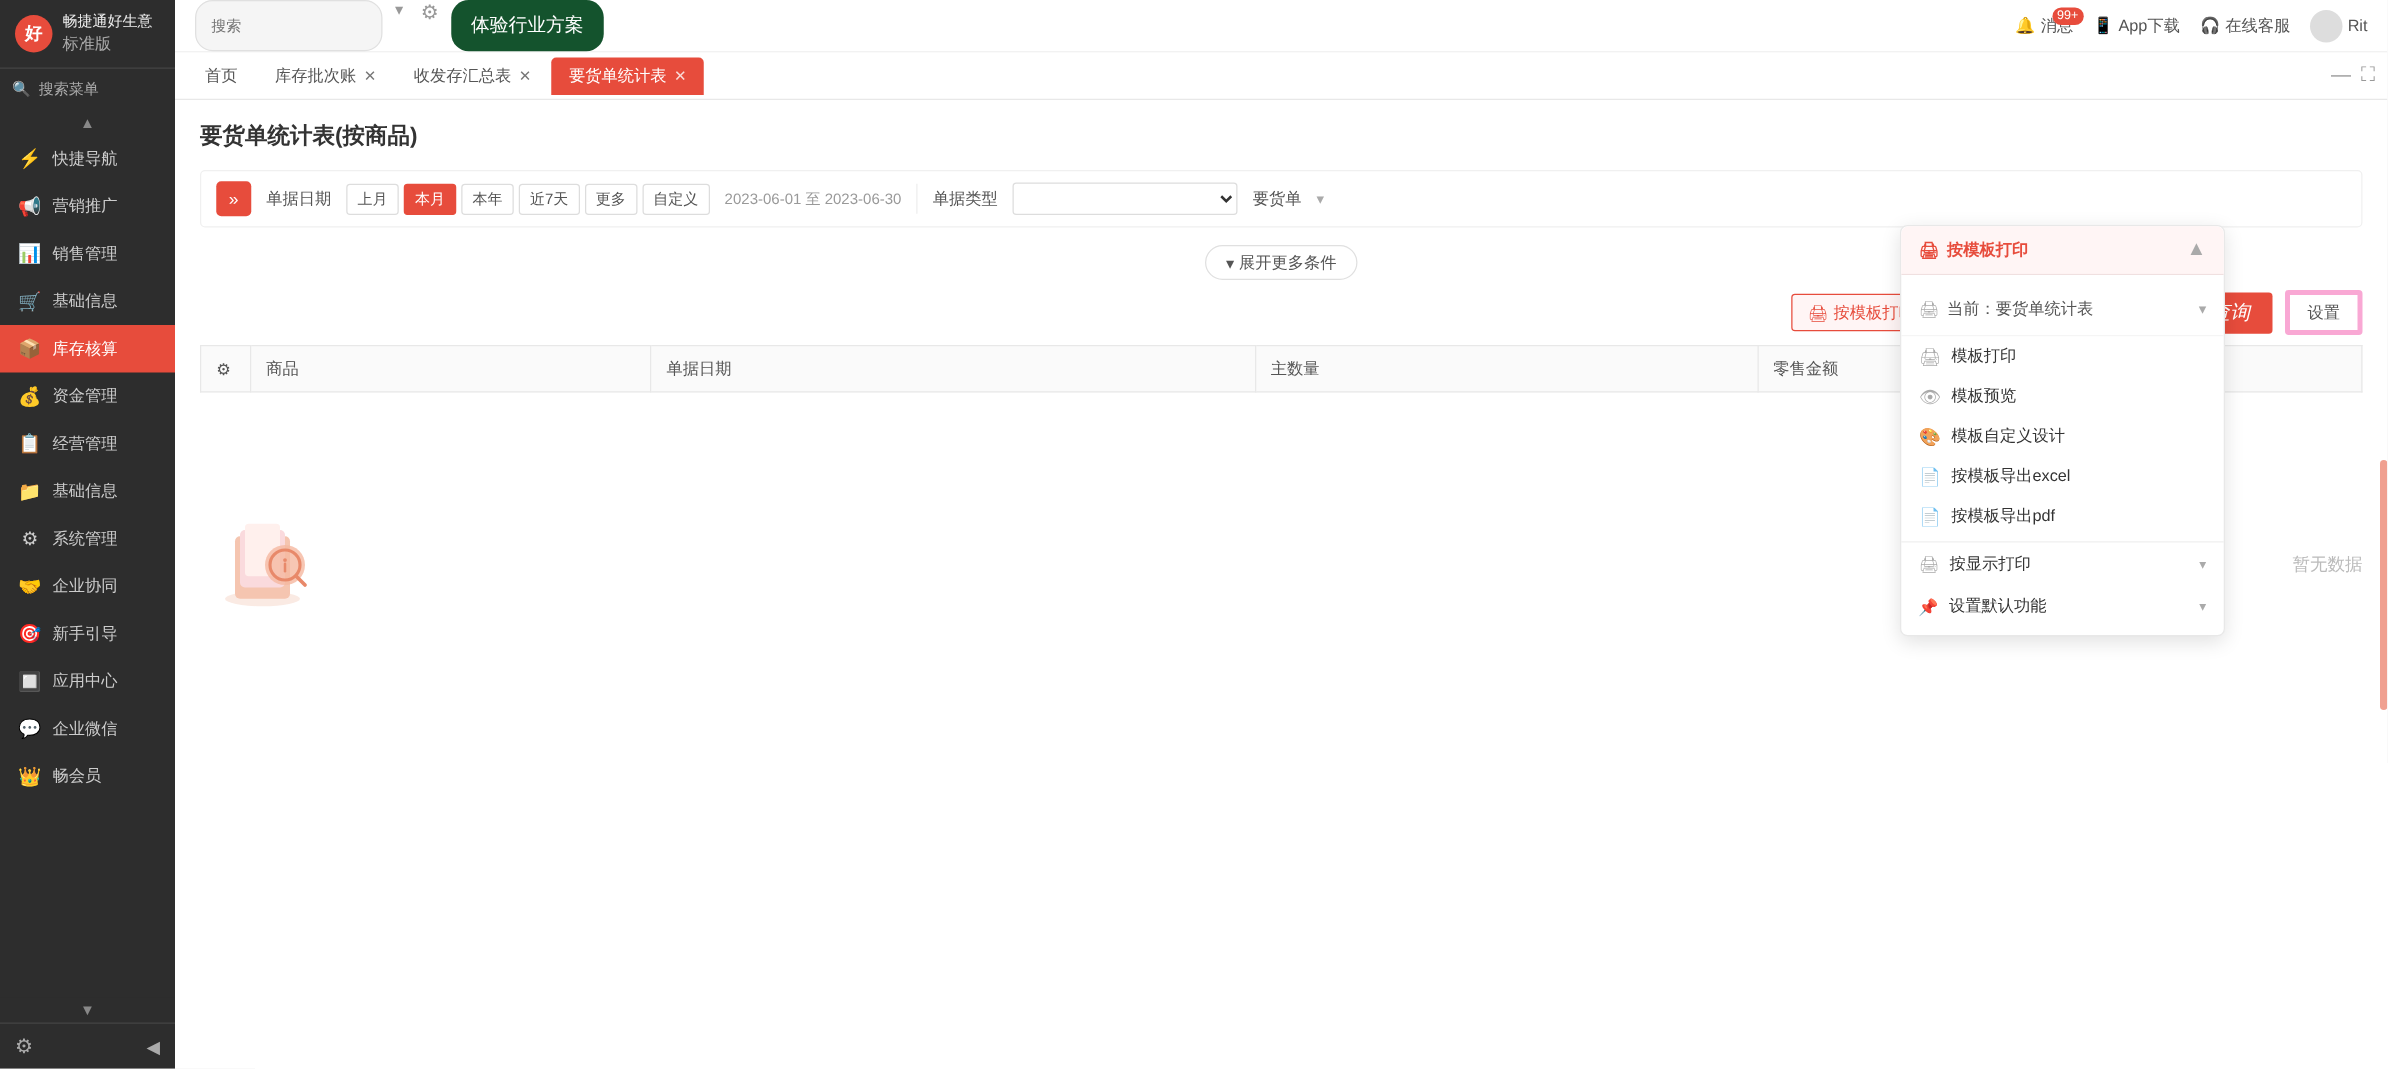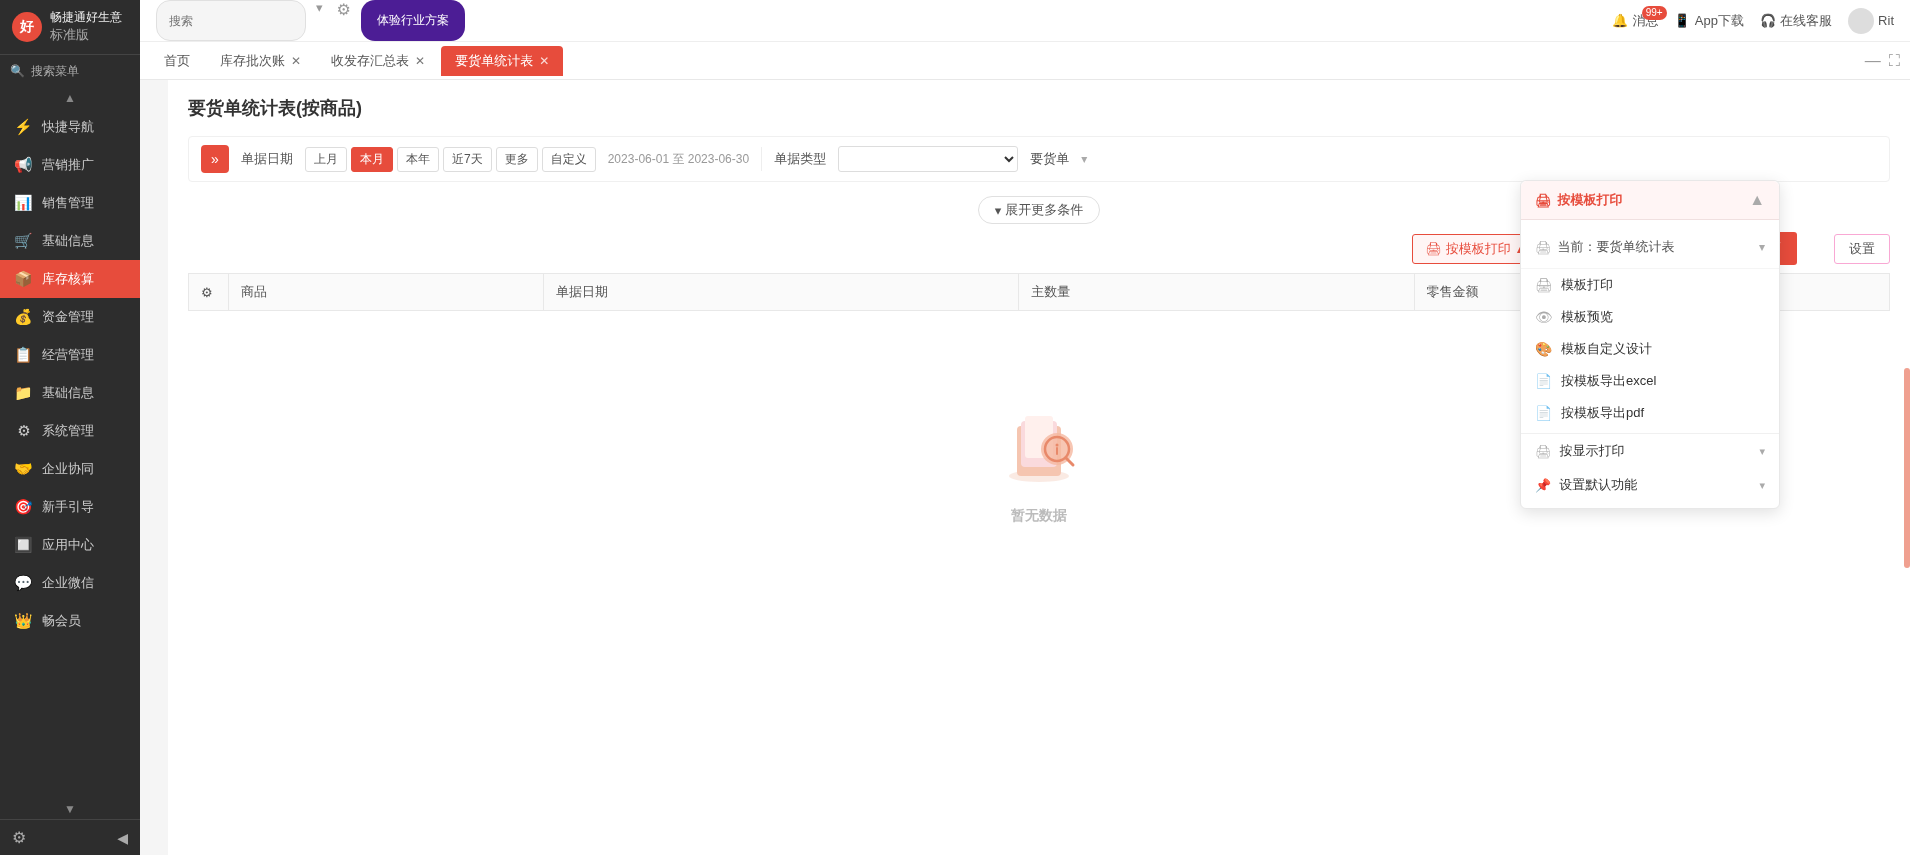--- a/index.html
+++ b/index.html
@@ -80,26 +80,26 @@
       border: 1px solid #e0e0e0;
       border-radius: 14px;
       padding: 4px 12px;
       font-size: 12px;
       color: #bbb;
       width: 150px;
     }
     .topbar-chevron { color: #999; cursor: pointer; margin-right: 4px; }
     .topbar-gear { color: #999; cursor: pointer; font-size: 16px; }
     .topbar-trial-btn {
-      background: #4c1d95;
+      background: #14532d;
       color: #fff;
       border: none;
       border-radius: 14px;
       padding: 5px 16px;
-      font-size: 12px;
+      font-size: 15px;
       cursor: pointer;
     }
     .topbar-spacer { flex: 1; }
     .topbar-right { display: flex; align-items: center; gap: 16px; color: #555; font-size: 13px; }
     .topbar-badge {
       position: relative; cursor: pointer;
     }
     .badge-count {
       position: absolute; top: -6px; right: -8px;
       background: #e74c3c; color: #fff; font-size: 10px;
@@ -131,21 +131,20 @@
       color: #fff;
     }
     .tab .close-icon { font-size: 12px; color: inherit; opacity: 0.8; }
     .tab-spacer { flex: 1; }
     .tab-controls { display: flex; align-items: center; gap: 8px; color: #999; font-size: 16px; }
 
     
     .content {
       flex: 1; overflow: hidden; position: relative;
       background: #f5f5f5;
-      padding-left: 28px;
     }
 
     .page-panel {
       background: #fff;
       margin: 0;
       padding: 16px 20px;
       height: 100%;
       overflow-y: auto;
     }
 
@@ -221,45 +220,45 @@
     }
     .toolbar-btn-print {
       background: #fff5f5; border-color: #e74c3c; color: #e74c3c;
     }
     .query-btn {
       background: #e74c3c; color: #fff;
       border: none; border-radius: 3px;
       padding: 6px 18px; font-size: 16px; cursor: pointer; font-style: italic;
     }
     .settings-btn {
-      background: #fff; border: 1px solid #f9a8d4;
+      background: #fff; border: 4px solid #f9a8d4;
       border-radius: 3px; padding: 5px 14px;
-      font-size: 13px; color: #555; cursor: pointer; margin-left: 27px;
+      font-size: 13px; color: #555; cursor: pointer;
     }
 
     
     .data-table {
       width: 100%; border-collapse: collapse;
       font-size: 13px;
     }
     .data-table th {
       background: #fafafa;
       border: 1px solid #e8e8e8;
       padding: 9px 12px;
       color: #555;
       text-align: left;
       font-weight: normal;
     }
     .th-settings { width: 40px; text-align: center; }
 
     
     .empty-state {
-      display: flex; flex-direction: column;
-      align-items: center; justify-content: flex-end;
-      padding: 80px 0; color: #bbb; font-weight: bold;
+      display: flex; 
+      align-items: center; justify-content: space-between;
+      padding: 80px 0; color: #bbb;
     }
     .empty-icon {
       width: 100px; height: 100px;
       margin-bottom: 16px;
     }
     .empty-text { font-size: 14px; color: #bbb; }
 
     
     .print-dropdown {
       position: absolute;

